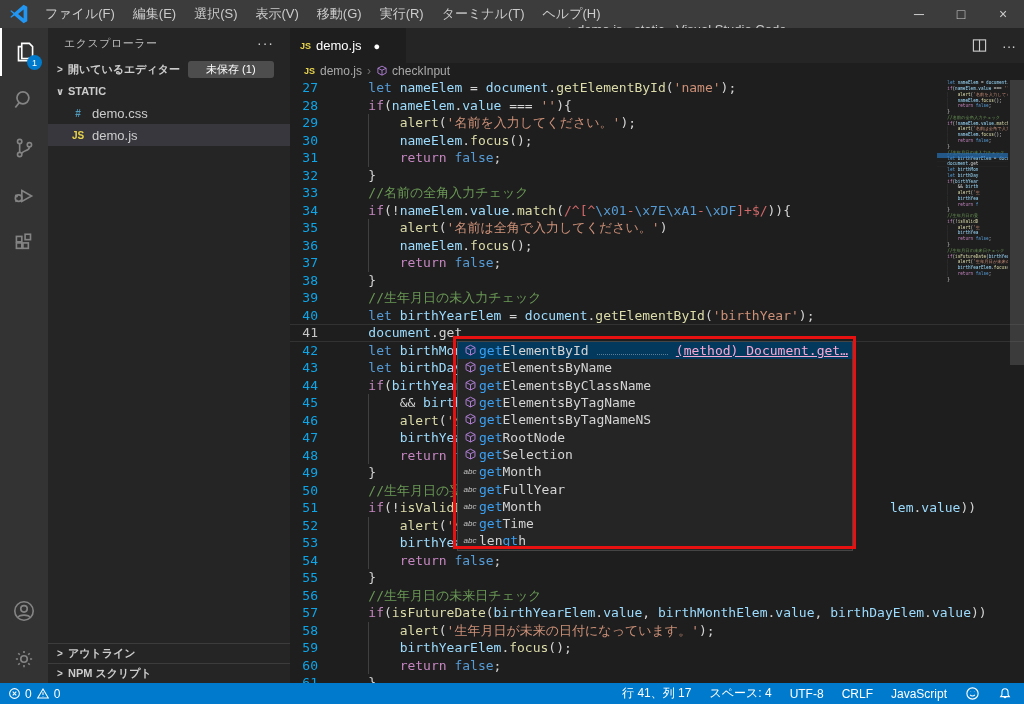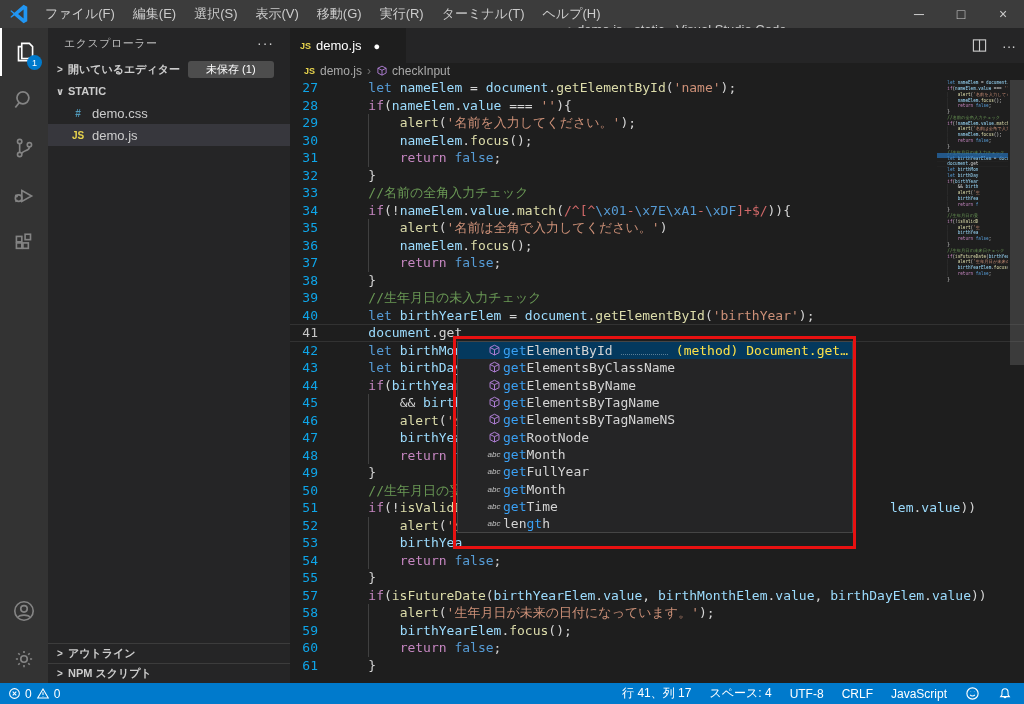--- a/index.html
+++ b/index.html
@@ -60,26 +60,26 @@
   #mm-inner { transform:scale(0.33); transform-origin:0 0; width:300%;
     font-family:"DejaVu Sans Mono","Liberation Mono",monospace; font-size:13px; }
   #mm-inner .code-row{ width:600px; }
   #mm-band { position:absolute; left:937px; top:153px; width:71px; height:5px; background:rgba(38,119,193,.65); }
   #scrollbar { position:absolute; left:1010px; top:80px; width:14px; height:285px; background:rgba(121,121,121,.32); }
   
   #suggest { position:absolute; left:457px; top:341px; width:396px; background:#252526; border:1px solid #454545;
     font-family:"DejaVu Sans Mono","Liberation Mono",monospace; font-size:13px; z-index:20; }
   .sg-row { height:17.3px; display:flex; align-items:center; padding:0 4px 0 3px; color:#d4d4d4; cursor:pointer; }
   .sg-row.selected { background:#04395e; }
-  .sg-ico { width:18px; flex:none; display:flex; align-items:center; justify-content:center;margin-left:24px; }
+  .sg-ico { width:18px; flex:none; display:flex; align-items:center; justify-content:center; }
   .sg-abc { font-size:8px; color:#c5c5c5; font-family:"Liberation Sans",sans-serif; font-style:italic; }
   .sg-label { white-space:pre; }
   .hl { color:#3aa0f3; }
   .sg-dots { flex:1; margin:0 8px; border-bottom:1px dotted rgba(255,255,255,.35); height:9px; }
-  .sg-detail { color:#fde047; white-space:pre; }
+  .sg-detail { color:#f9a8d4; white-space:pre;text-decoration:underline; }
   
   #red-rect { position:absolute; left:453px; top:336px; width:403px; height:213px; border:3px solid #e81111;
     z-index:30; pointer-events:none; }
   
   #statusbar { position:absolute; left:0; top:683px; width:1024px; height:21px; background:#007acc; color:#ffffff;
     font-size:12px; display:flex; align-items:center; }
   #sb-left { display:flex; align-items:center; gap:4px; padding-left:8px; }
   #sb-right { margin-left:auto; display:flex; align-items:center; gap:18px; padding-right:12px; }
   .st-item { display:flex; align-items:center; gap:4px; white-space:nowrap; }
   svg { display:block; }
@@ -248,20 +248,21 @@
     <div class="code-row"><span class="num">46</span><span class="tk-ws">    </span><span class="tk-wsg">    </span><span class="tk-fn">alert</span><span class="tk-pun">(</span><span class="tk-str">'生</span></div>
     <div class="code-row"><span class="num">47</span><span class="tk-ws">    </span><span class="tk-wsg">    </span><span class="tk-var">birthYea</span></div>
     <div class="code-row"><span class="num">48</span><span class="tk-ws">    </span><span class="tk-wsg">    </span><span class="tk-ctl">return </span><span class="tk-kw">f</span></div>
     <div class="code-row"><span class="num">49</span><span class="tk-ws">    </span><span class="tk-pun">}</span></div>
     <div class="code-row"><span class="num">50</span><span class="tk-ws">    </span><span class="tk-cmt">//生年月日の妥</span></div>
     <div class="code-row"><span class="num">51</span><span class="tk-ws">    </span><span class="tk-ctl">if</span><span class="tk-pun">(!</span><span class="tk-fn">isValidD</span><span class="right-frag"><span class="tk-var">lem</span><span class="tk-pun">.</span><span class="tk-var">value</span><span class="tk-pun">))</span></span></div>
     <div class="code-row"><span class="num">52</span><span class="tk-ws">    </span><span class="tk-wsg">    </span><span class="tk-fn">alert</span><span class="tk-pun">(</span><span class="tk-str">'生</span></div>
     <div class="code-row"><span class="num">53</span><span class="tk-ws">    </span><span class="tk-wsg">    </span><span class="tk-var">birthYea</span></div>
     <div class="code-row"><span class="num">54</span><span class="tk-ws">    </span><span class="tk-wsg">    </span><span class="tk-ctl">return </span><span class="tk-kw">false</span><span class="tk-pun">;</span></div>
     <div class="code-row"><span class="num">55</span><span class="tk-ws">    </span><span class="tk-pun">}</span></div>
+    <div class="code-row"><span class="num">56</span><span class="tk-ws">    </span><span class="tk-cmt">//生年月日の未来日チェック</span></div>
     <div class="code-row"><span class="num">57</span><span class="tk-ws">    </span><span class="tk-ctl">if</span><span class="tk-pun">(</span><span class="tk-fn">isFutureDate</span><span class="tk-pun">(</span><span class="tk-var">birthYearElem</span><span class="tk-pun">.</span><span class="tk-var">value</span><span class="tk-pun">, </span><span class="tk-var">birthMonthElem</span><span class="tk-pun">.</span><span class="tk-var">value</span><span class="tk-pun">, </span><span class="tk-var">birthDayElem</span><span class="tk-pun">.</span><span class="tk-var">value</span><span class="tk-pun">))</span></div>
     <div class="code-row"><span class="num">58</span><span class="tk-ws">    </span><span class="tk-wsg">    </span><span class="tk-fn">alert</span><span class="tk-pun">(</span><span class="tk-str">'生年月日が未来の日付になっています。'</span><span class="tk-pun">);</span></div>
     <div class="code-row"><span class="num">59</span><span class="tk-ws">    </span><span class="tk-wsg">    </span><span class="tk-var">birthYearElem</span><span class="tk-pun">.</span><span class="tk-fn">focus</span><span class="tk-pun">();</span></div>
     <div class="code-row"><span class="num">60</span><span class="tk-ws">    </span><span class="tk-wsg">    </span><span class="tk-ctl">return </span><span class="tk-kw">false</span><span class="tk-pun">;</span></div>
     <div class="code-row"><span class="num">61</span><span class="tk-ws">    </span><span class="tk-pun">}</span></div>
   </div>
 
 <div id="minimap">
     <div id="mm-inner">
       <div class="code-row"><span class="tk-ws">    </span><span class="tk-kw">let </span><span class="tk-var">nameElem</span><span class="tk-pun"> = </span><span class="tk-var">document</span><span class="tk-pun">.</span></div>
@@ -314,53 +315,61 @@
       <span class="sg-label"><span class="hl">get</span><span>ElementById</span></span>
       <span class="sg-dots"></span>
       <span class="sg-detail">(method) Document.get…</span>
     </div>
     <div class="sg-row">
       <span class="sg-ico">
         <svg width="13" height="13" viewBox="0 0 16 16">
           <path fill="none" stroke="#b180d7" stroke-width="1.2" d="M8 1.5 L13.5 4.3 V10.7 L8 13.5 L2.5 10.7 V4.3 Z M2.5 4.3 L8 7 L13.5 4.3 M8 7 V13.5"></path>
         </svg>
       </span>
+      <span class="sg-label"><span class="hl">get</span><span>ElementsByName</span></span>
+    </div>
+    <div class="sg-row">
+      <span class="sg-ico">
+        <svg width="13" height="13" viewBox="0 0 16 16">
+          <path fill="none" stroke="#b180d7" stroke-width="1.2" d="M8 1.5 L13.5 4.3 V10.7 L8 13.5 L2.5 10.7 V4.3 Z M2.5 4.3 L8 7 L13.5 4.3 M8 7 V13.5"></path>
+        </svg>
+      </span>
       <span class="sg-label"><span class="hl">get</span><span>ElementsByClassName</span></span>
     </div>
     <div class="sg-row">
       <span class="sg-ico">
         <svg width="13" height="13" viewBox="0 0 16 16">
           <path fill="none" stroke="#b180d7" stroke-width="1.2" d="M8 1.5 L13.5 4.3 V10.7 L8 13.5 L2.5 10.7 V4.3 Z M2.5 4.3 L8 7 L13.5 4.3 M8 7 V13.5"></path>
         </svg>
       </span>
-      <span class="sg-label"><span class="hl">get</span><span>ElementsByName</span></span>
-    </div>
-    <div class="sg-row">
-      <span class="sg-ico">
-        <svg width="13" height="13" viewBox="0 0 16 16">
-          <path fill="none" stroke="#b180d7" stroke-width="1.2" d="M8 1.5 L13.5 4.3 V10.7 L8 13.5 L2.5 10.7 V4.3 Z M2.5 4.3 L8 7 L13.5 4.3 M8 7 V13.5"></path>
-        </svg>
-      </span>
       <span class="sg-label"><span class="hl">get</span><span>ElementsByTagName</span></span>
     </div>
     <div class="sg-row">
       <span class="sg-ico">
         <svg width="13" height="13" viewBox="0 0 16 16">
           <path fill="none" stroke="#b180d7" stroke-width="1.2" d="M8 1.5 L13.5 4.3 V10.7 L8 13.5 L2.5 10.7 V4.3 Z M2.5 4.3 L8 7 L13.5 4.3 M8 7 V13.5"></path>
         </svg>
       </span>
       <span class="sg-label"><span class="hl">get</span><span>ElementsByTagNameNS</span></span>
     </div>
     <div class="sg-row">
       <span class="sg-ico">
         <svg width="13" height="13" viewBox="0 0 16 16">
           <path fill="none" stroke="#b180d7" stroke-width="1.2" d="M8 1.5 L13.5 4.3 V10.7 L8 13.5 L2.5 10.7 V4.3 Z M2.5 4.3 L8 7 L13.5 4.3 M8 7 V13.5"></path>
         </svg>
       </span>
       <span class="sg-label"><span class="hl">get</span><span>RootNode</span></span>
+    </div>
+    <div class="sg-row">
+      <span class="sg-ico">
+        <svg width="13" height="13" viewBox="0 0 16 16">
+          <path fill="none" stroke="#b180d7" stroke-width="1.2" d="M8 1.5 L13.5 4.3 V10.7 L8 13.5 L2.5 10.7 V4.3 Z M2.5 4.3 L8 7 L13.5 4.3 M8 7 V13.5"></path>
+        </svg>
+      </span>
+      <span class="sg-label"><span class="hl">get</span><span>Selection</span></span>
     </div>
     <div class="sg-row">
       <span class="sg-ico">
         <span class="sg-abc">abc</span>
       </span>
       <span class="sg-label"><span class="hl">get</span><span>Month</span></span>
     </div>
     <div class="sg-row">
       <span class="sg-ico">
         <span class="sg-abc">abc</span>

